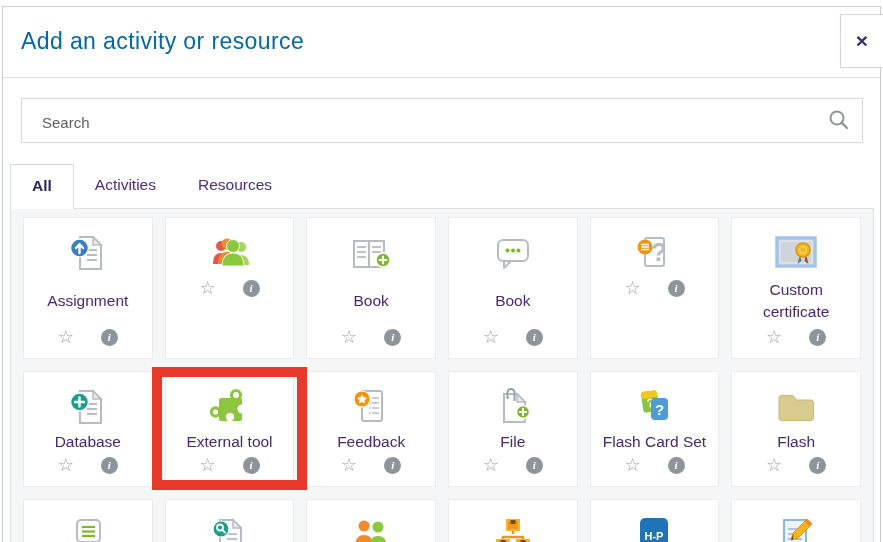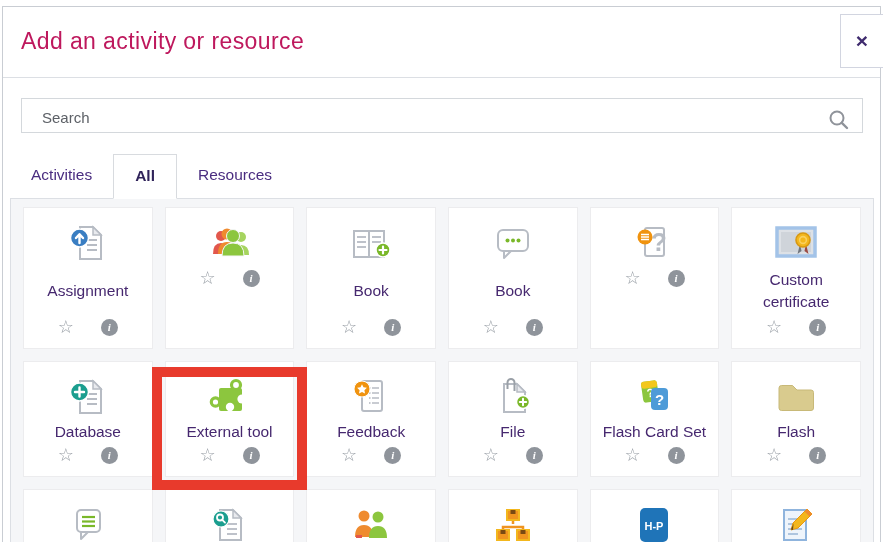--- a/index.html
+++ b/index.html
@@ -4,28 +4,28 @@
 <style>
   * { margin:0; padding:0; box-sizing:border-box; }
   html,body { width:883px; height:542px; overflow:hidden; background:#fff;
     font-family:"Liberation Sans", sans-serif; }
   .dialog { position:absolute; left:2px; top:6px; width:879px; height:560px;
     border:1px solid #c9cdd3; border-bottom:none; background:#fff; }
 
   
   .hdr { position:relative; height:71px; border-bottom:1px solid #dcdfe4; }
   .hdr h1 { position:absolute; left:18px; top:21px; font-size:23px; font-weight:300;
-    color:#be185d; letter-spacing:.4px; }
+    color:#0369a1; letter-spacing:.4px; }
   .close-btn { position:absolute; top:7px; right:-4px; width:44px; height:54px;
     background:#fff; border:1px solid #d2d5e0; cursor:pointer;
     color:#3f2b6e; font-size:21px; font-weight:700; font-family:"Liberation Sans",sans-serif; }
 
   
   .search-row { position:relative; margin:20px 17px 0 18px; }
-  .search-row input { width:100%; height:35px; border:1px solid #d4d8dc; background:#fff;
+  .search-row input { width:100%; height:45px; border:1px solid #d4d8dc; background:#fff;
     font-size:15px; color:#3c3f45; padding:4px 44px 0 20px; outline:none;
     font-family:"Liberation Sans",sans-serif; }
   .search-row input::placeholder { color:#5d6167; opacity:1; }
   .search-icon { position:absolute; right:13px; top:11px; width:22px; height:22px; cursor:pointer; }
 
   
   .tabs { display:flex; margin:21px 0 0 7px; position:relative; z-index:2; }
   .tab { display:block; padding:12px 21px 13px; font-size:15.5px; color:#4a2d80;
     text-decoration:none; cursor:pointer; }
   .tab.active { background:#fff; border:1px solid #d8dbdf; border-bottom:1px solid #fff;
@@ -63,22 +63,22 @@
 
   <div class="search-row">
     <input type="text" placeholder="Search" style="">
     <svg class="search-icon" viewBox="0 0 22 22">
       <circle cx="9" cy="9" r="6.5" fill="none" stroke="#8f939a" stroke-width="2"></circle>
       <line x1="13.8" y1="13.8" x2="19" y2="19" stroke="#8f939a" stroke-width="2.4" stroke-linecap="round"></line>
     </svg>
   </div>
 
   <div class="tabs">
+    <a class="tab active">All</a>
     <a class="tab">Activities</a>
-    <a class="tab active">All</a>
     <a class="tab">Resources</a>
   </div>
 
   <div class="content">
     <div class="grid">
 
       <div class="tile">
         <span class="ticon">
           <svg width="40" height="40" viewBox="0 0 40 40">
             <path d="M12 4 h13 l8 8 v24 H12 z" fill="#fff" stroke="#b7bcc4" stroke-width="2"></path>

